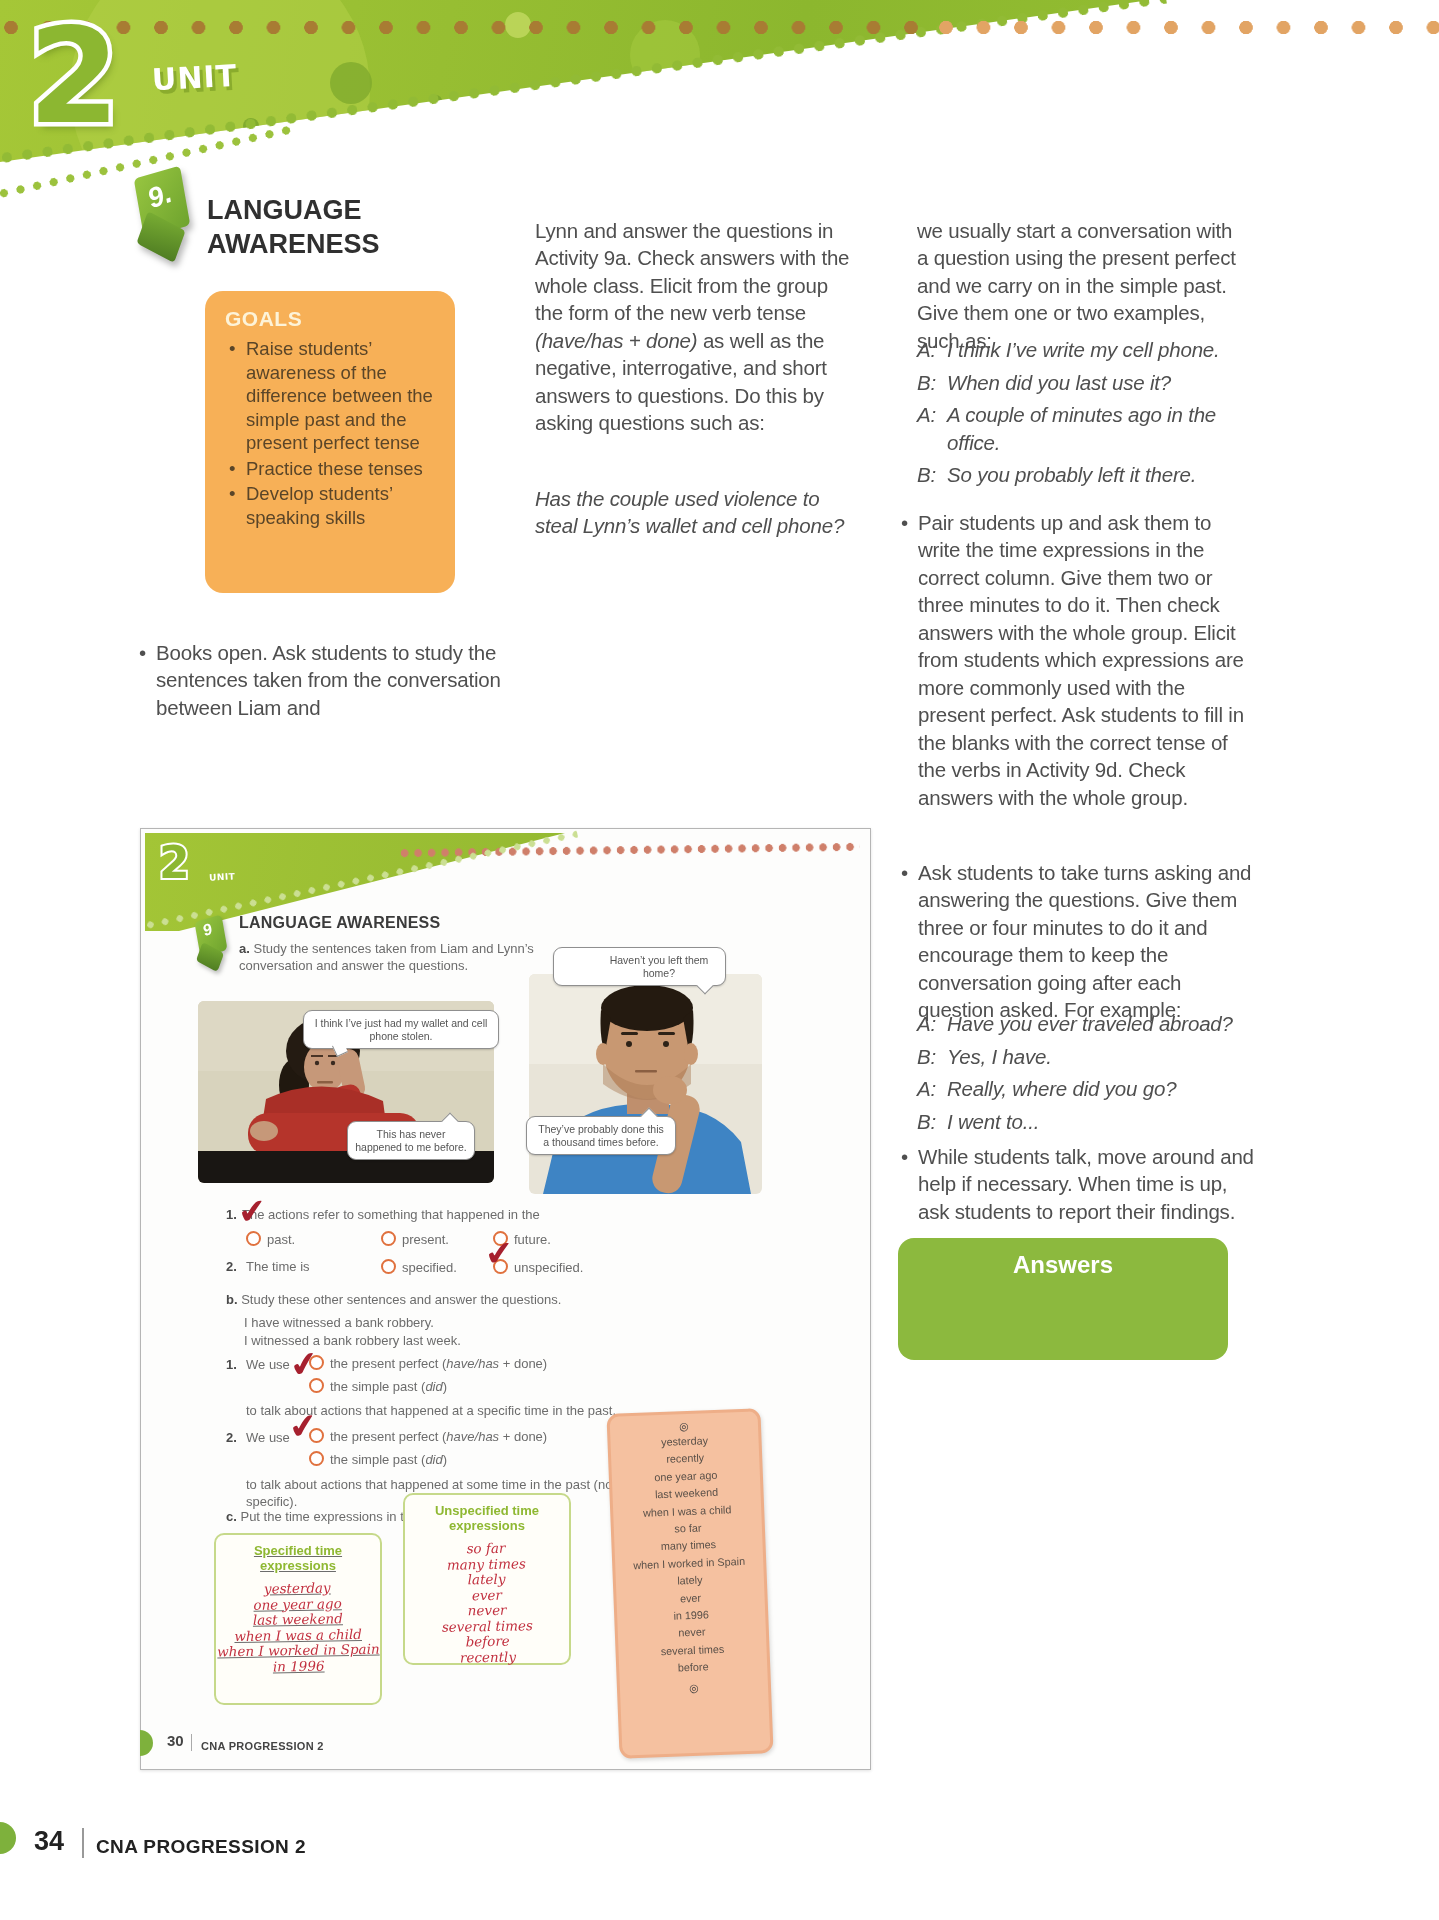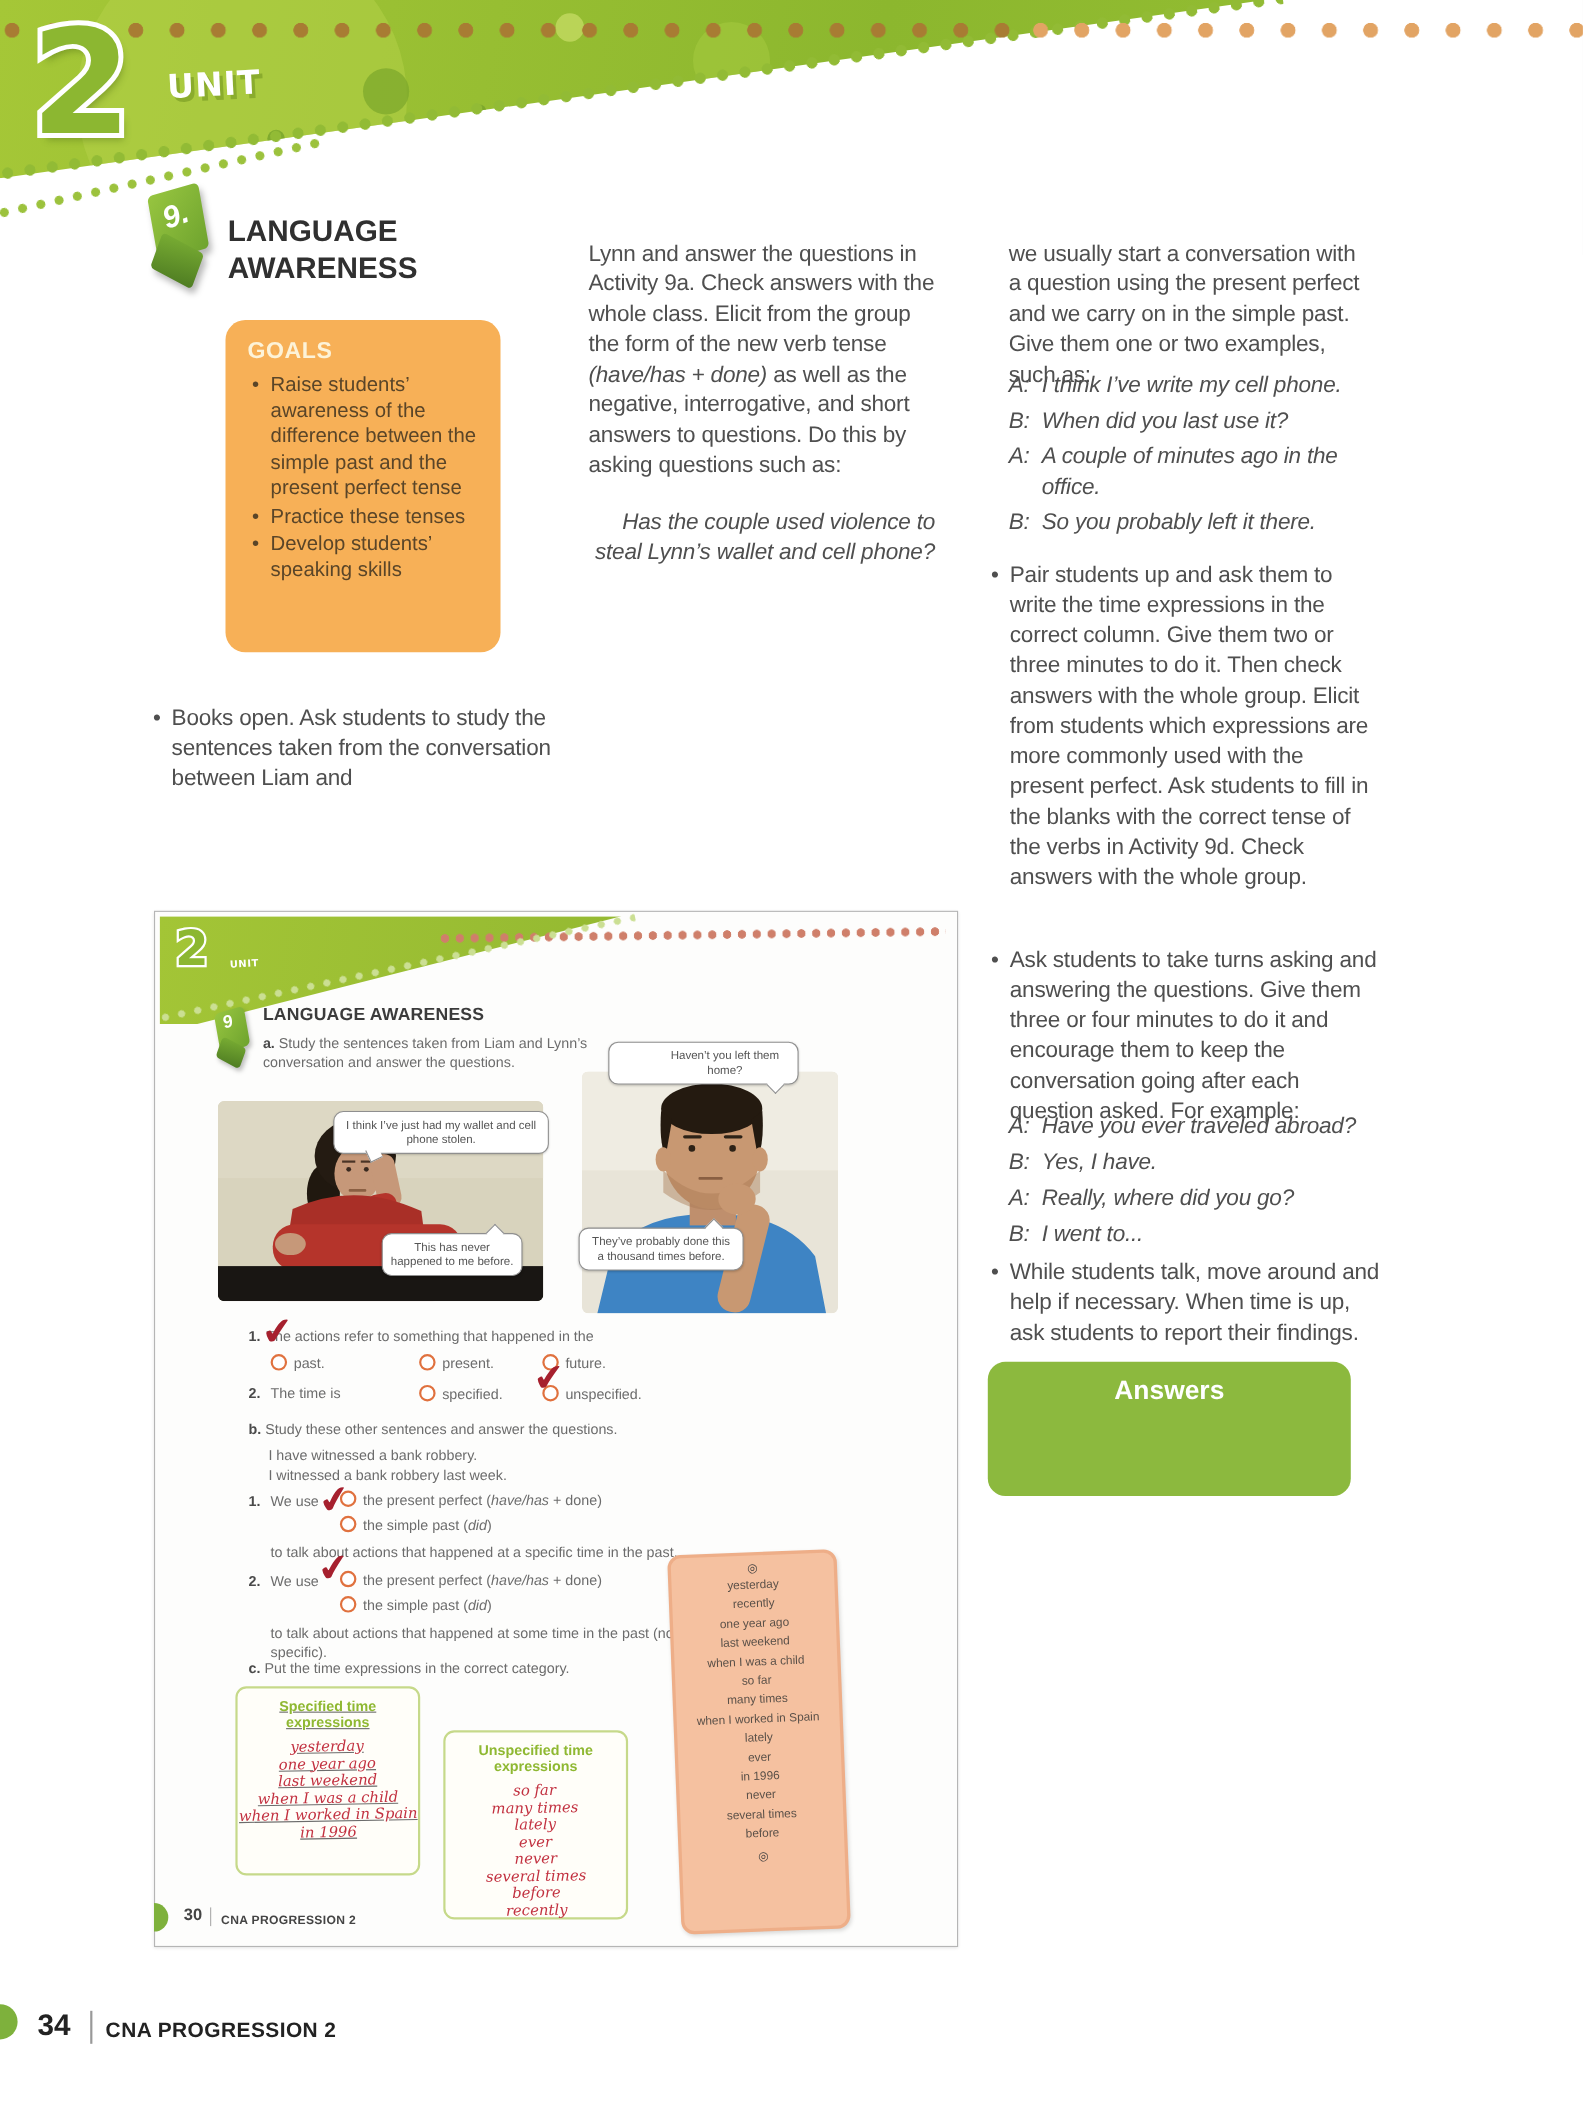--- a/index.html
+++ b/index.html
@@ -179,21 +179,21 @@
     <ul>
       <li>Raise students’ awareness of the difference between the simple past and the present perfect tense</li>
       <li>Practice these tenses</li>
       <li>Develop students’ speaking skills</li>
     </ul>
   </div>
 
   <p class="blk bullet" style="left:137px;top:618px;width:345px;">Books open. Ask students to study the sentences taken from the conversation between Liam and</p>
 
   <p class="blk" style="left:535px;top:196px;width:315px;"><span>Lynn and answer the questions in Activity 9a. Check answers with the whole class. Elicit from the group the form of the new verb tense </span><span class="it">(have/has + done)</span><span> as well as the negative, interrogative, and short answers to questions. Do this by asking questions such as:</span></p>
-  <p class="blk ital" style="left:535px;top:440px;width:315px;text-align:right;">Has the couple used violence to steal Lynn’s wallet and cell phone?</p>
+  <p class="blk ital" style="left:535px;top:464px;width:315px;">Has the couple used violence to steal Lynn’s wallet and cell phone?</p>
 
   <p class="blk" style="left:917px;top:196px;width:320px;">we usually start a conversation with a question using the present perfect and we carry on in the simple past. Give them one or two examples, such as:</p>
   <div class="blk" style="left:917px;top:336px;width:320px;">
     <p class="dlg"><span class="lbl">A:</span><span>I think I’ve write my cell phone.</span></p>
     <p class="dlg"><span class="lbl">B:</span><span>When did you last use it?</span></p>
     <p class="dlg"><span class="lbl">A:</span><span>A couple of minutes ago in the office.</span></p>
     <p class="dlg"><span class="lbl">B:</span><span>So you probably left it there.</span></p>
   </div>
   <p class="blk bullet" style="left:899px;top:488px;width:338px;">Pair students up and ask them to write the time expressions in the correct column. Give them two or three minutes to do it. Then check answers with the whole group. Elicit from students which expressions are more commonly used with the present perfect. Ask students to fill in the blanks with the correct tense of the verbs in Activity 9d. Check answers with the whole group.</p>
   <p class="blk bullet" style="left:899px;top:838px;width:338px;">Ask students to take turns asking and answering the questions. Give them three or four minutes to do it and encourage them to keep the conversation going after each question asked. For example:</p>
@@ -316,21 +316,21 @@
       <div class="chead">Specified time expressions</div>
       <div class="citems">
         <div>yesterday</div>
         <div>one year ago</div>
         <div>last weekend</div>
         <div>when I was a child</div>
         <div>when I worked in Spain</div>
         <div>in 1996</div>
       </div>
     </div>
-    <div class="catbox" style="left:262px;top:744px;text-align:center;">
+    <div class="catbox" style="left:262px;top:664px;text-align:center;">
       <div class="chead">Unspecified time expressions</div>
       <div class="citems">
         <div>so far</div>
         <div>many times</div>
         <div>lately</div>
         <div>ever</div>
         <div>never</div>
         <div>several times</div>
         <div>before</div>
         <div>recently</div>

